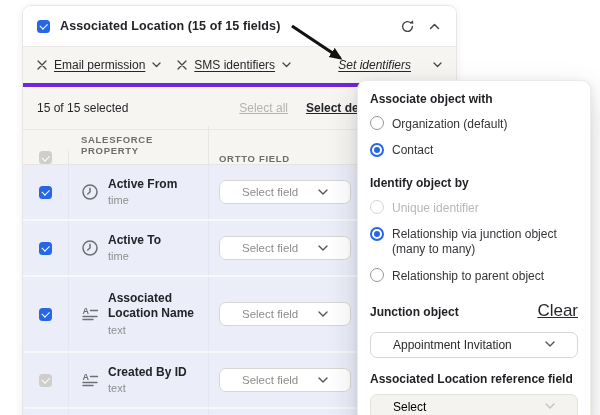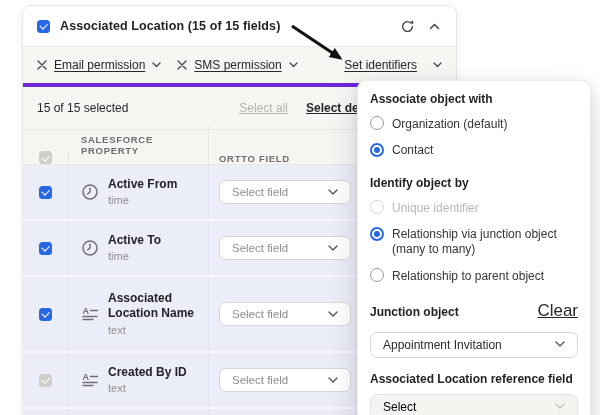--- a/index.html
+++ b/index.html
@@ -12,21 +12,21 @@
           border:1px solid #e8e6e2; border-radius:9px; box-shadow:0 2px 8px rgba(40,40,60,.08);
           overflow:hidden; z-index:10; }
   .card-header { height:40px; display:flex; align-items:center; gap:10px; padding:0 14px; background:#fff; }
   .card-title { font-size:12.5px; font-weight:700; color:#222428; flex:1; letter-spacing:.1px; }
   .iconbtn { background:none; border:none; padding:2px; display:flex; align-items:center; cursor:pointer; }
 
   .filter-bar { height:41px; background:#f6f5f2; border-top:1px solid #eae8e4; border-bottom:4px solid #6d28d9;
                 display:flex; align-items:center; padding:0 14px; gap:16px; }
   .chip { display:flex; align-items:center; gap:7px; cursor:pointer; }
   .u-label { font-size:12px; color:#26272b; text-decoration:underline; text-underline-offset:2px; }
-  .set-id { margin-left:auto; display:flex; align-items:center; gap:16px; cursor:pointer; }
+  .set-id { margin-left:auto; display:flex; align-items:center; gap:22px; cursor:pointer;font-style:italic; }
 
   .selection-bar { height:42px; background:#f6f5f2; display:flex; align-items:center; padding:0 14px;
                    font-size:12px; color:#26272b; }
   .sel-links { margin-left:auto; padding-right:58px; display:flex; align-items:center; }
   .link-gray { color:#b5b3b0; text-decoration:underline; margin-right:18px; cursor:default; }
   .link-dark { color:#26272b; text-decoration:underline; font-weight:600; cursor:pointer; }
 
   .thead { height:36px; background:#f6f5f2; border-top:1px solid #eae8e4; border-bottom:1px solid #e8e6e2;
            display:flex; align-items:flex-end; }
   .th { font-size:9.5px; font-weight:700; letter-spacing:.7px; color:#6d6d6b; display:flex; align-items:center; }
@@ -58,21 +58,21 @@
   .radio.checked { border:2px solid #2767e6; }
   .radio.checked::after { content:""; position:absolute; left:50%; top:50%; width:6px; height:6px;
                           margin:-3px 0 0 -3px; border-radius:50%; background:#2767e6; }
   .radio.disabled { border-color:#d6d4d1; }
   .radio-label { font-size:12px; color:#333539; line-height:1.25; padding-top:0.5px; }
   .radio-row.disabled .radio-label { color:#b9b7b4; }
   .radio-row.disabled { cursor:default; }
 
   
   .select { height:26px; border:1px solid #d9d7d3; border-radius:7px; background:#fff;
-            display:flex; align-items:center; justify-content:space-between; padding:0 12px;
+            display:flex; align-items:center; justify-content:space-between; padding:0 22px;
             font-size:12px; color:#2a2b2e; cursor:pointer; width:100%; }
   .select.small { width:132px; height:24px; font-size:11.5px; color:#8d8d8b; }
   .select.disabled { background:#f4f3f0; border-color:#e4e2de; color:#000000; cursor:default; }
 
   
   .popover { position:absolute; left:357px; top:80px; width:234px; background:#fff;
              border:1px solid #edebe7; border-radius:9px; padding:11px 12px 14px;
              box-shadow:0 12px 32px rgba(30,30,50,.16), 0 2px 8px rgba(30,30,50,.08); z-index:40; }
   .popover h2 { font-size:12px; font-weight:700; color:#1f2024; margin:0 0 10px; }
   .popover h2.mt { margin-top:18px; }
@@ -124,21 +124,21 @@
               <path d="M1 1l3.5 3.5L8 1" stroke="#45464a" stroke-width="1.3" stroke-linecap="round" stroke-linejoin="round"></path>
             </svg>
         </span>
       </div>
       <div class="chip">
         <span style="display:flex">
           <svg width="10" height="10" viewBox="0 0 10 10">
               <path d="M1 1l8 8M9 1l-8 8" stroke="#45464a" stroke-width="1.3" stroke-linecap="round"></path>
             </svg>
         </span>
-        <span class="u-label">SMS permission</span>
+        <span class="u-label">SMS identifiers</span>
         <span style="display:flex">
           <svg width="9" height="6" viewBox="0 0 9 6" fill="none">
               <path d="M1 1l3.5 3.5L8 1" stroke="#45464a" stroke-width="1.3" stroke-linecap="round" stroke-linejoin="round"></path>
             </svg>
         </span>
       </div>
       <div class="set-id">
         <span class="u-label">Set identifiers</span>
         <span style="display:flex">
           <svg width="9" height="6" viewBox="0 0 9 6" fill="none">

